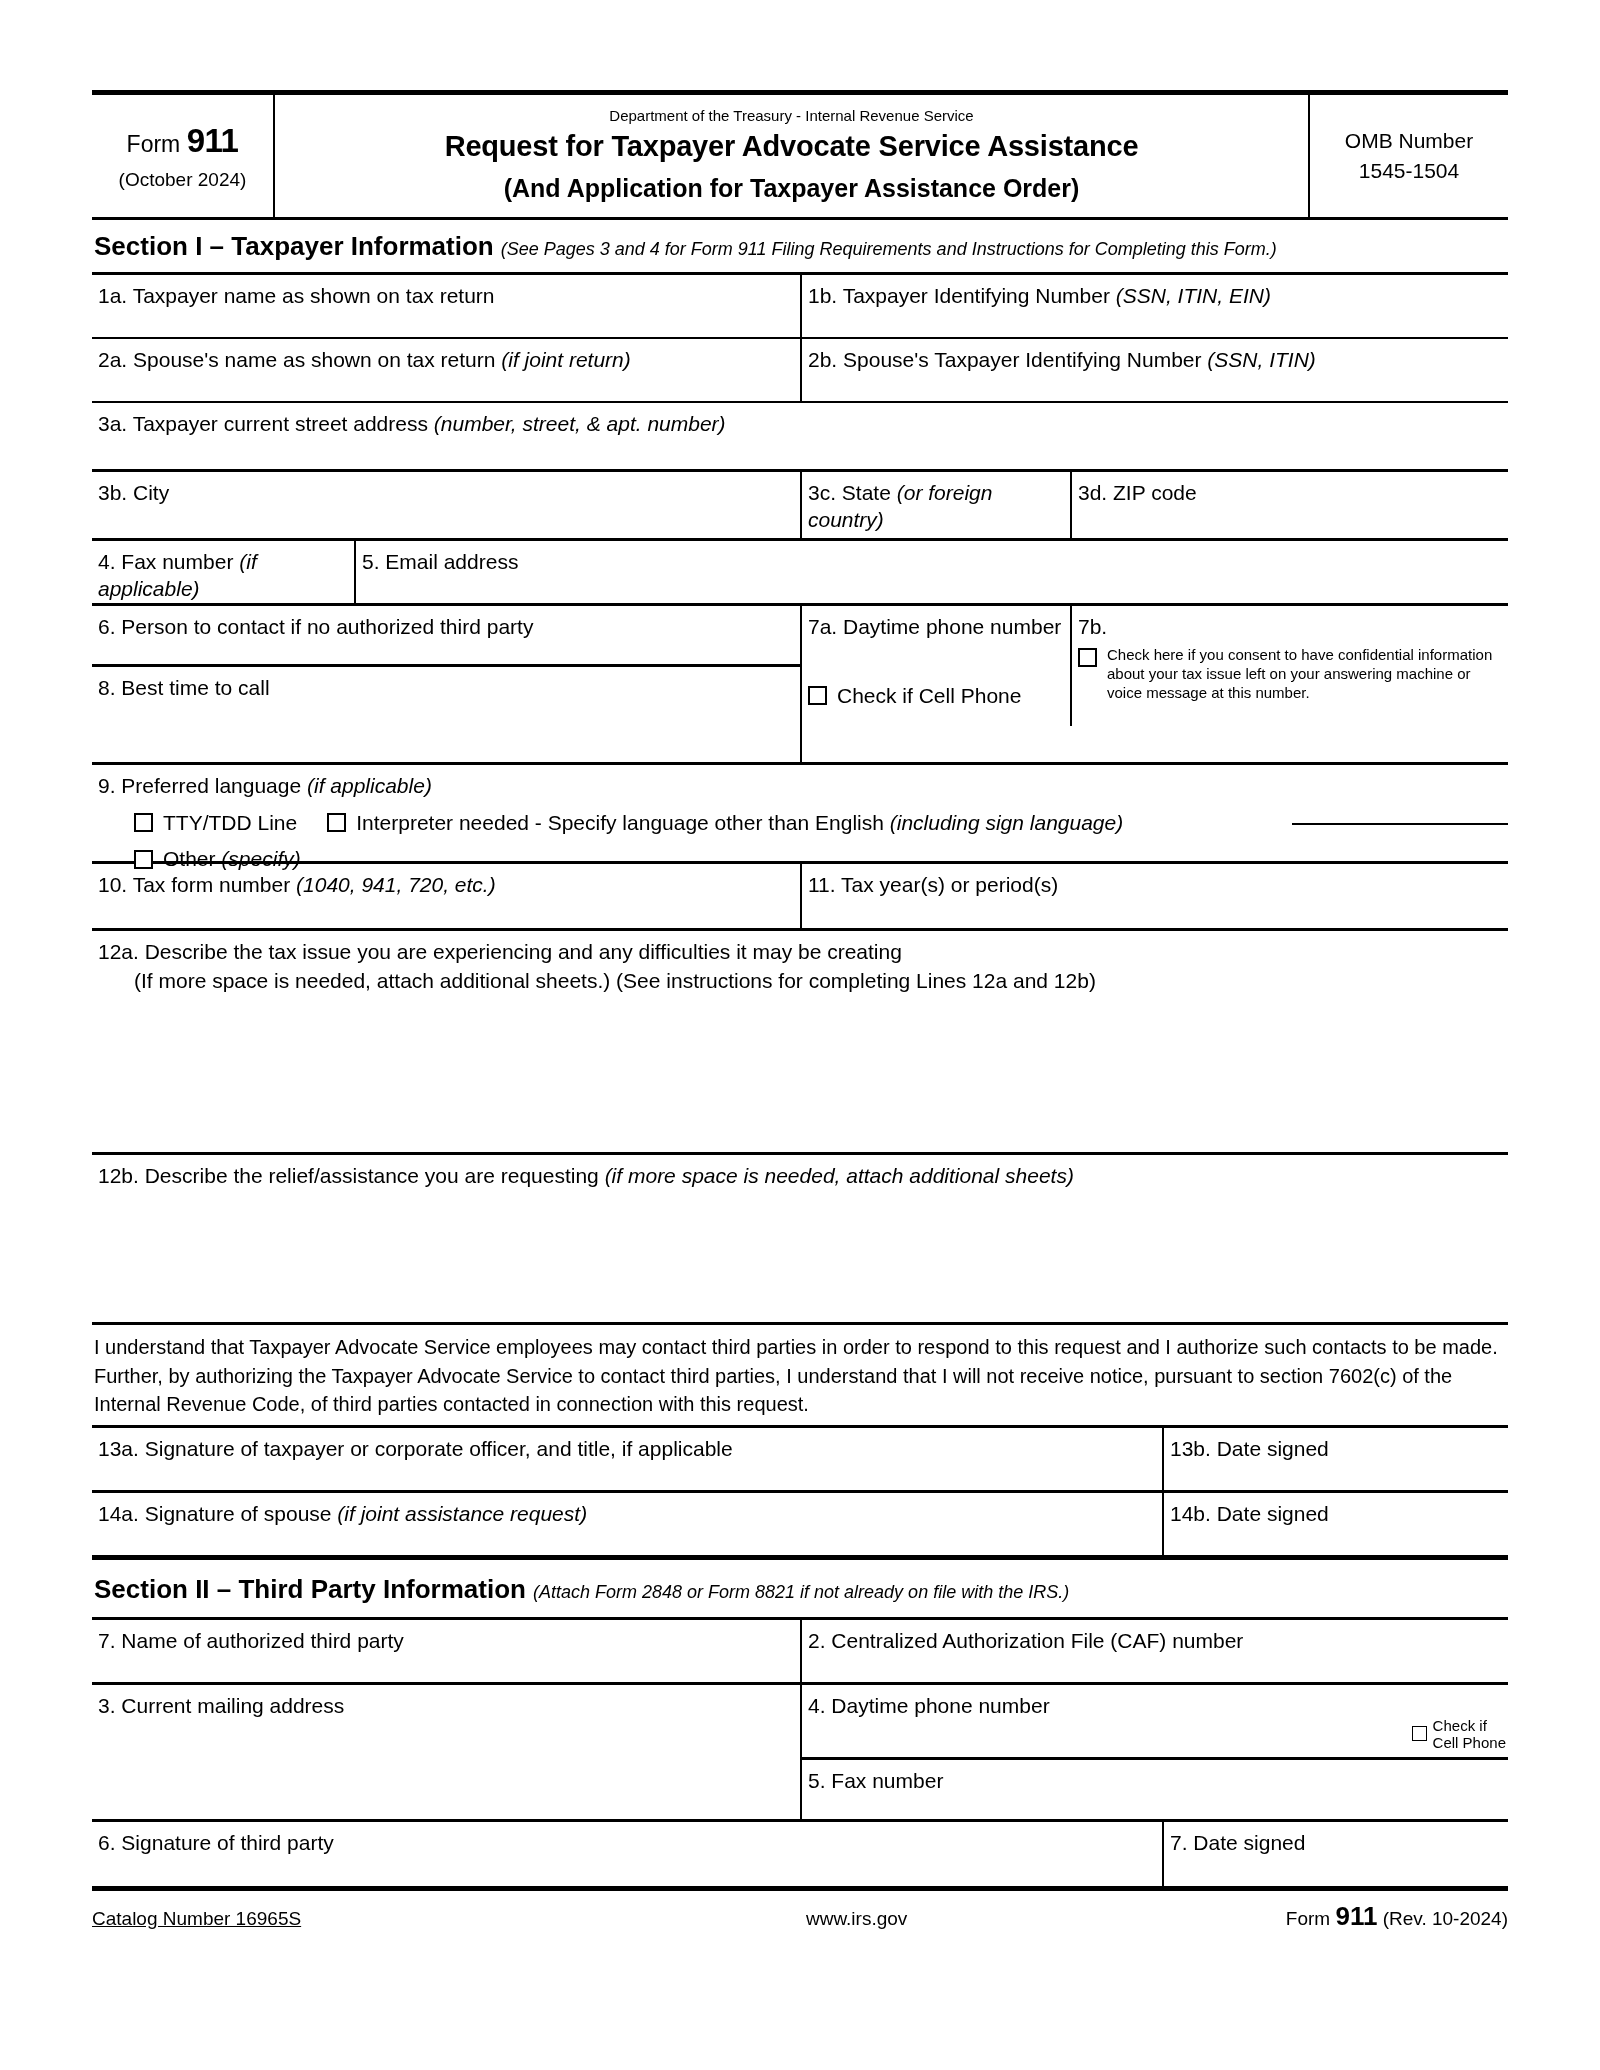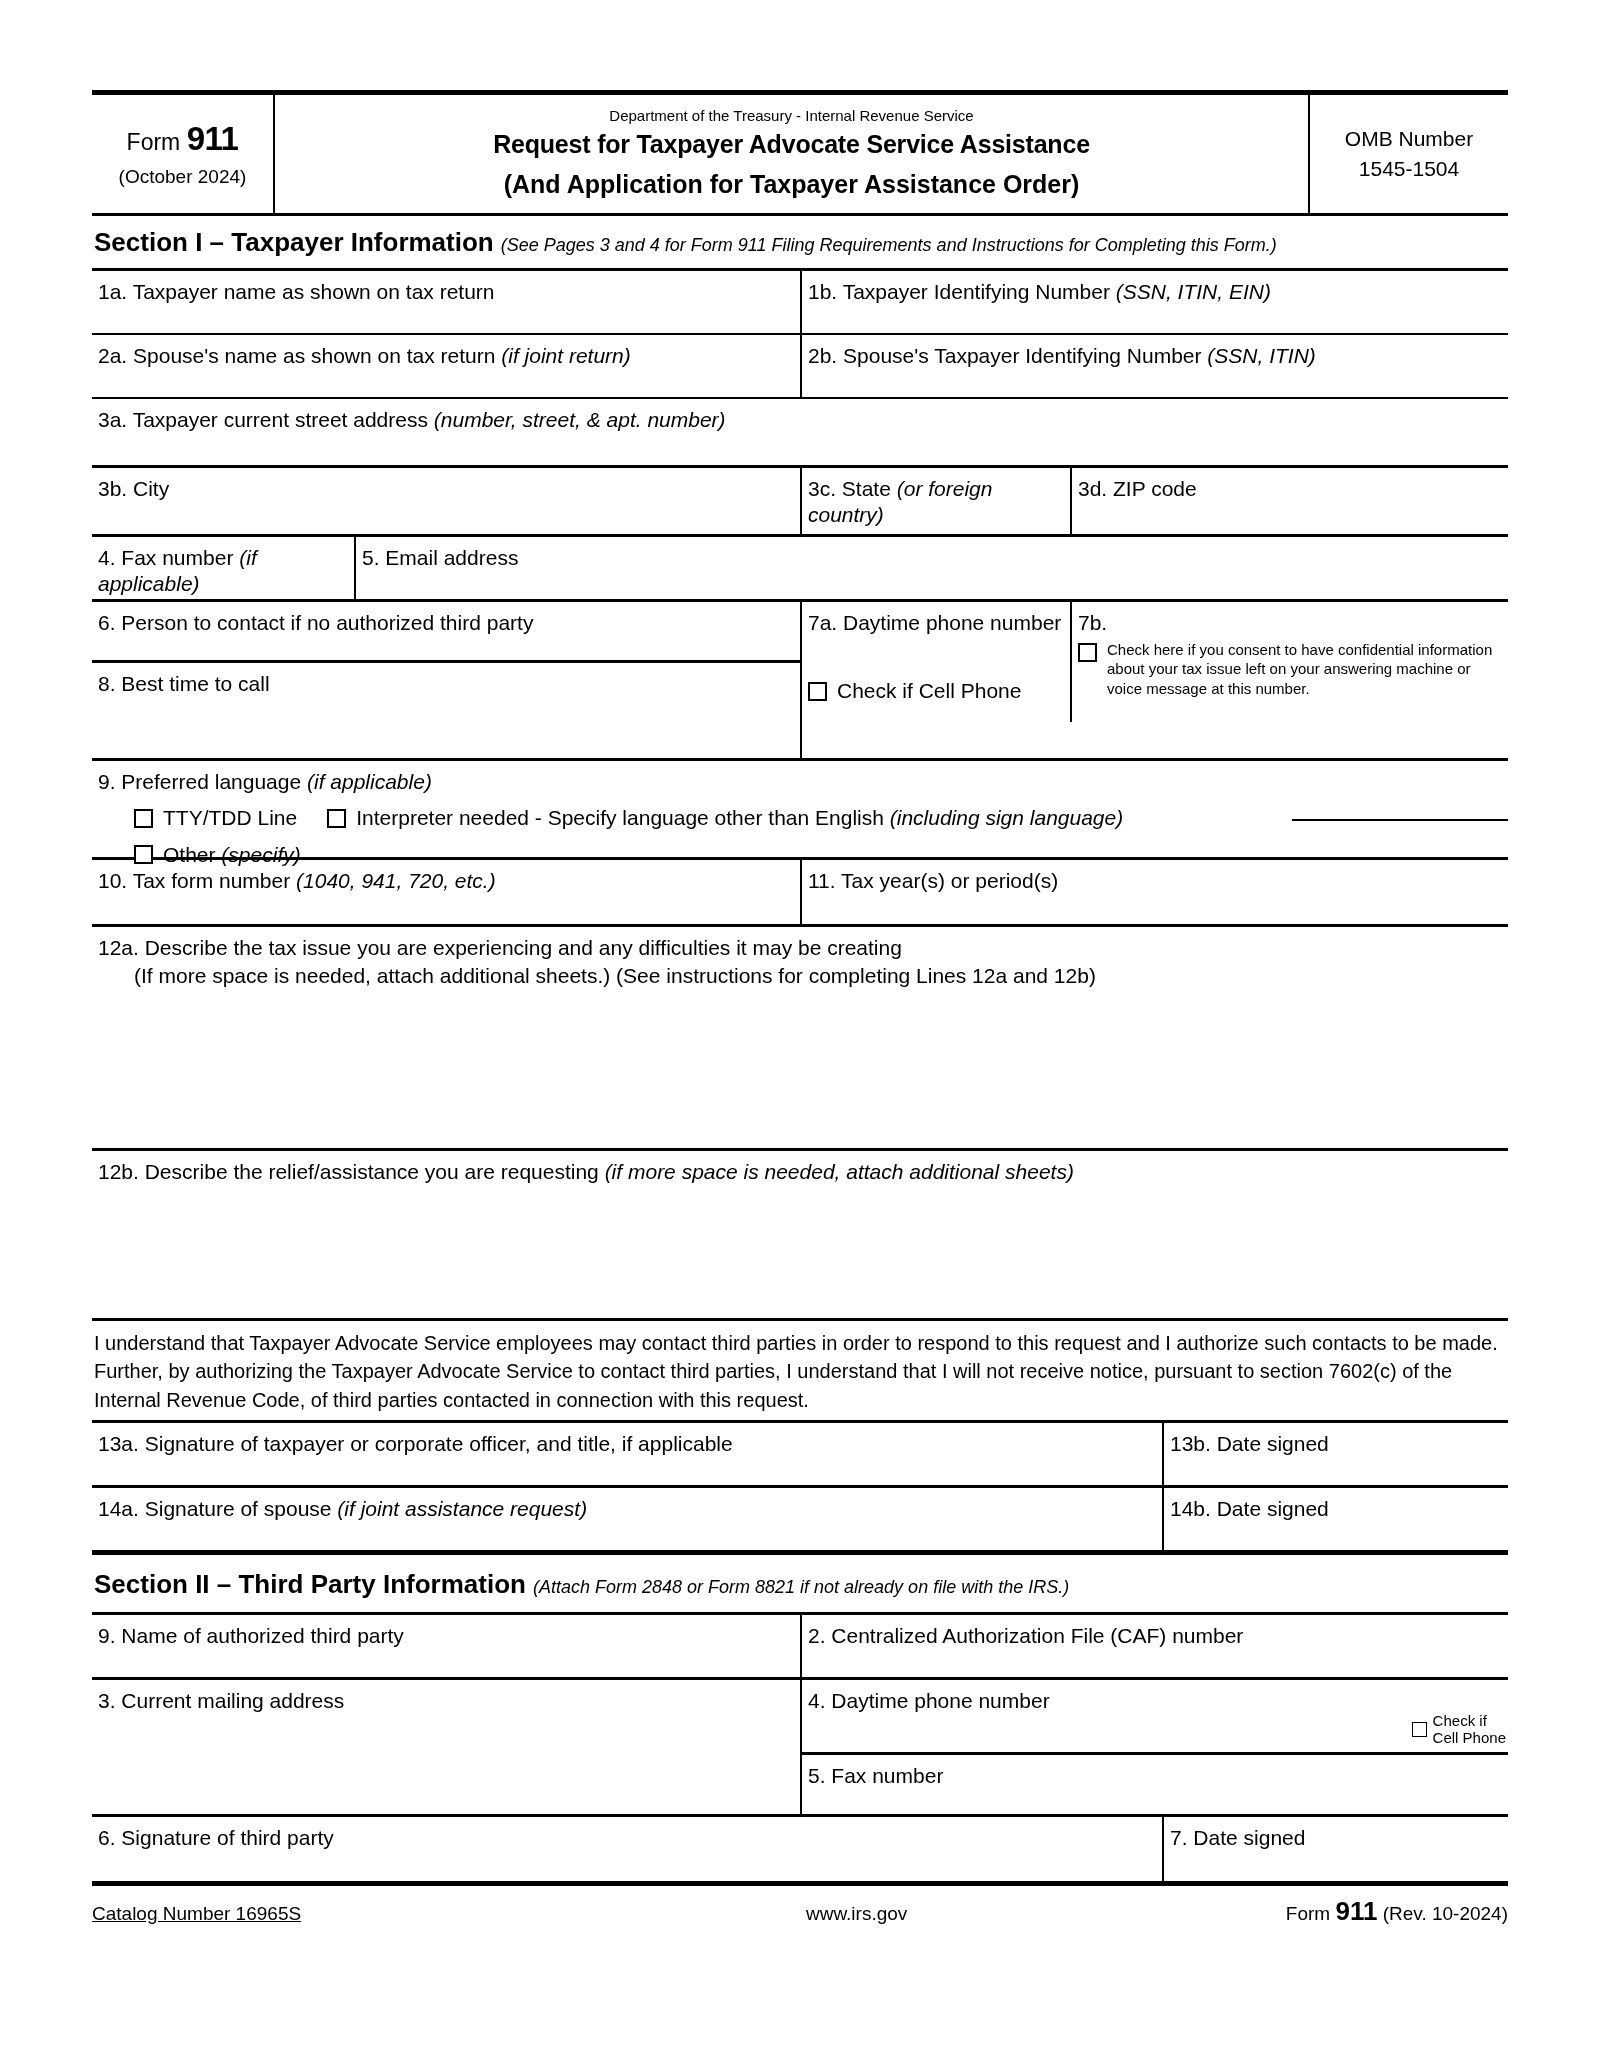--- a/index.html
+++ b/index.html
@@ -70,21 +70,21 @@
     align-items: center;
     justify-content: center;
     padding: 12px 6px 14px 6px;
     box-sizing: border-box;
   }
   .hdr-dept {
     font-size: 15px;
     margin-bottom: 6px;
   }
   .hdr-title {
-    font-size: 25px;
+    font-size: 29px;
     font-weight: bold;
     letter-spacing: -0.2px;
     line-height: 1.12;
   }
   .hdr-sub {
     font-size: 25px;
     font-weight: bold;
     margin-top: 12px;
   }
   .hdr-right {
@@ -357,21 +357,21 @@
         <div class="lbl">14b. Date signed</div>
       </div>
     </div>
 
     <div class="section-banner rule-heavy" style="padding-top:14px; padding-bottom:12px;">
       <span class="sec-title">Section II – Third Party Information</span><span class="sec-note">(Attach Form 2848 or Form 8821 if not already on file with the IRS.)</span>
     </div>
 
     <div class="row rule-med">
       <div class="cell" style="flex:0 0 708px; height:62px;">
-        <div class="lbl">9. Name of authorized third party</div>
+        <div class="lbl">7. Name of authorized third party</div>
       </div>
       <div class="cell vdiv" style="flex:1 1 auto; height:62px;">
         <div class="lbl">2. Centralized Authorization File (CAF) number</div>
       </div>
     </div>
 
     <div class="row rule-med">
       <div class="cell" style="flex:0 0 708px; height:134px;">
         <div class="lbl">3. Current mailing address</div>
       </div>

